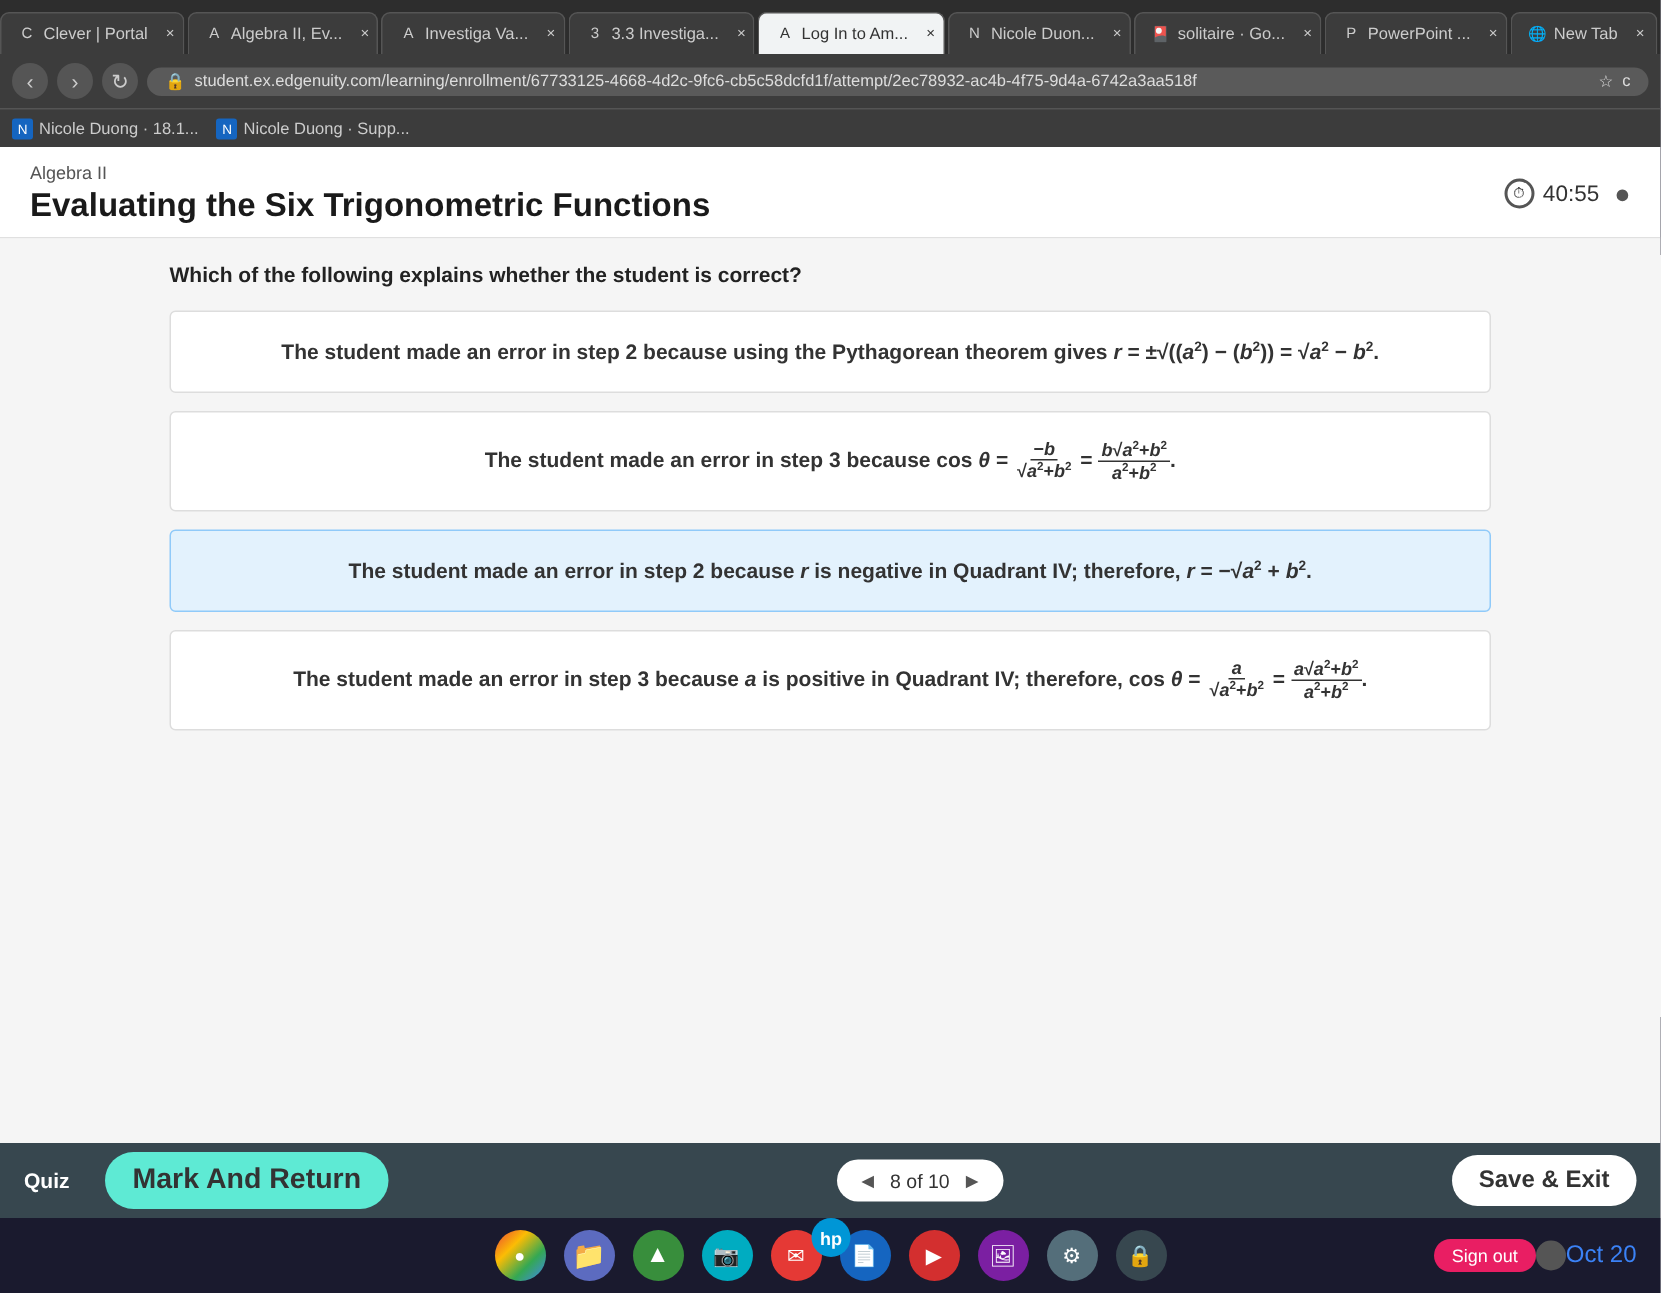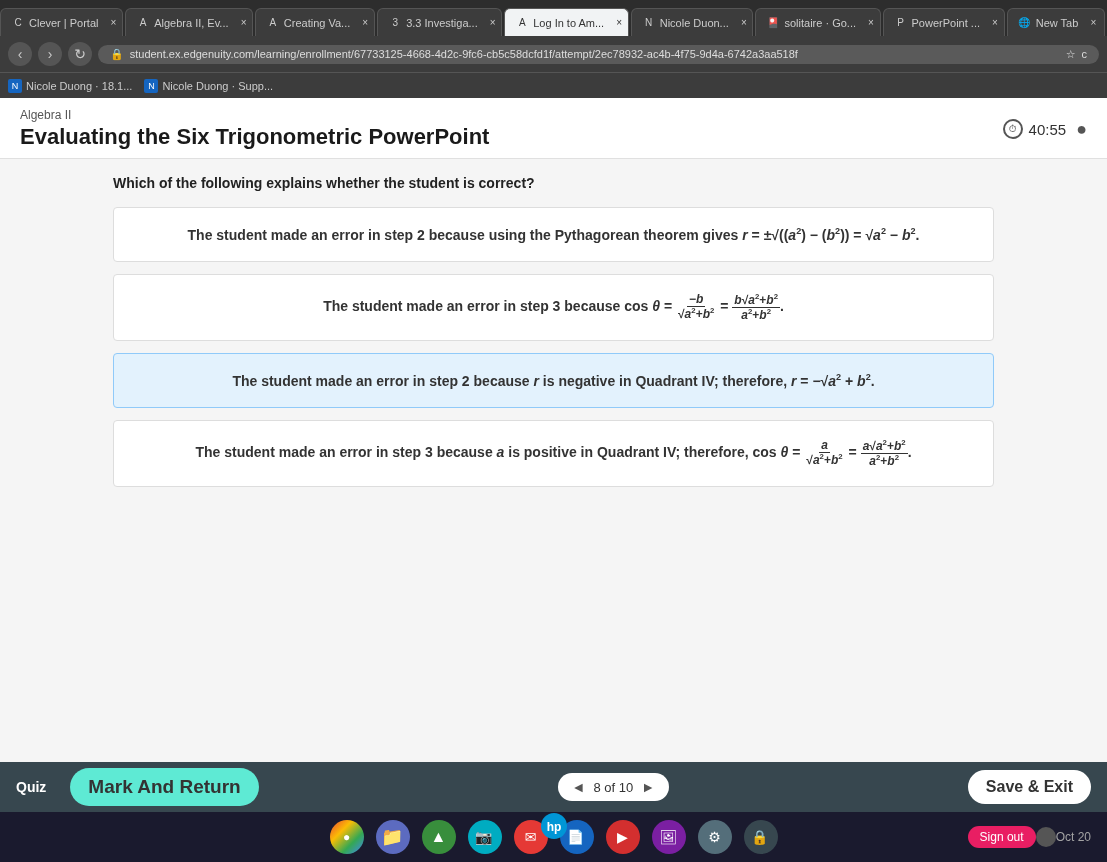--- a/index.html
+++ b/index.html
@@ -371,22 +371,22 @@
       background: #e91e63;
       color: white;
       border: none;
       border-radius: 14px;
       padding: 4px 12px;
       font-size: 12px;
       cursor: pointer;
     }
 
     .taskbar-date {
-      color: #a3a3a3;
-      font-size: 12px;
+      color: #3b82f6;
+      font-size: 16px;
     }
 
     sup { font-size: 0.65em; }
   </style>
 </head>
 <body>
 
 <div class="browser-chrome">
 
   <div class="tab-bar">
@@ -395,21 +395,21 @@
       <span>Clever | Portal</span>
       <span class="tab-close">×</span>
     </div>
     <div class="tab">
       <span class="tab-icon">A</span>
       <span>Algebra II, Ev...</span>
       <span class="tab-close">×</span>
     </div>
     <div class="tab">
       <span class="tab-icon">A</span>
-      <span>Creating Va...</span>
+      <span>Investiga Va...</span>
       <span class="tab-close">×</span>
     </div>
     <div class="tab">
       <span class="tab-icon">3</span>
       <span>3.3 Investiga...</span>
       <span class="tab-close">×</span>
     </div>
     <div class="tab active">
       <span class="tab-icon">A</span>
       <span>Log In to Am...</span>
@@ -459,21 +459,21 @@
       <span>Nicole Duong · Supp...</span>
     </div>
   </div>
 </div>
 
 <div class="page-content">
 
   <div class="page-header">
     <div class="header-left">
       <div class="subject">Algebra II</div>
-      <div class="title">Evaluating the Six Trigonometric PowerPoint</div>
+      <div class="title">Evaluating the Six Trigonometric Functions</div>
     </div>
     <div class="header-right">
       <div class="timer">
         <div class="timer-icon">⏱</div>
         <span>40:55</span>
       </div>
       <span style="font-size:18px; color:#555; cursor:pointer;">●</span>
     </div>
   </div>
 

